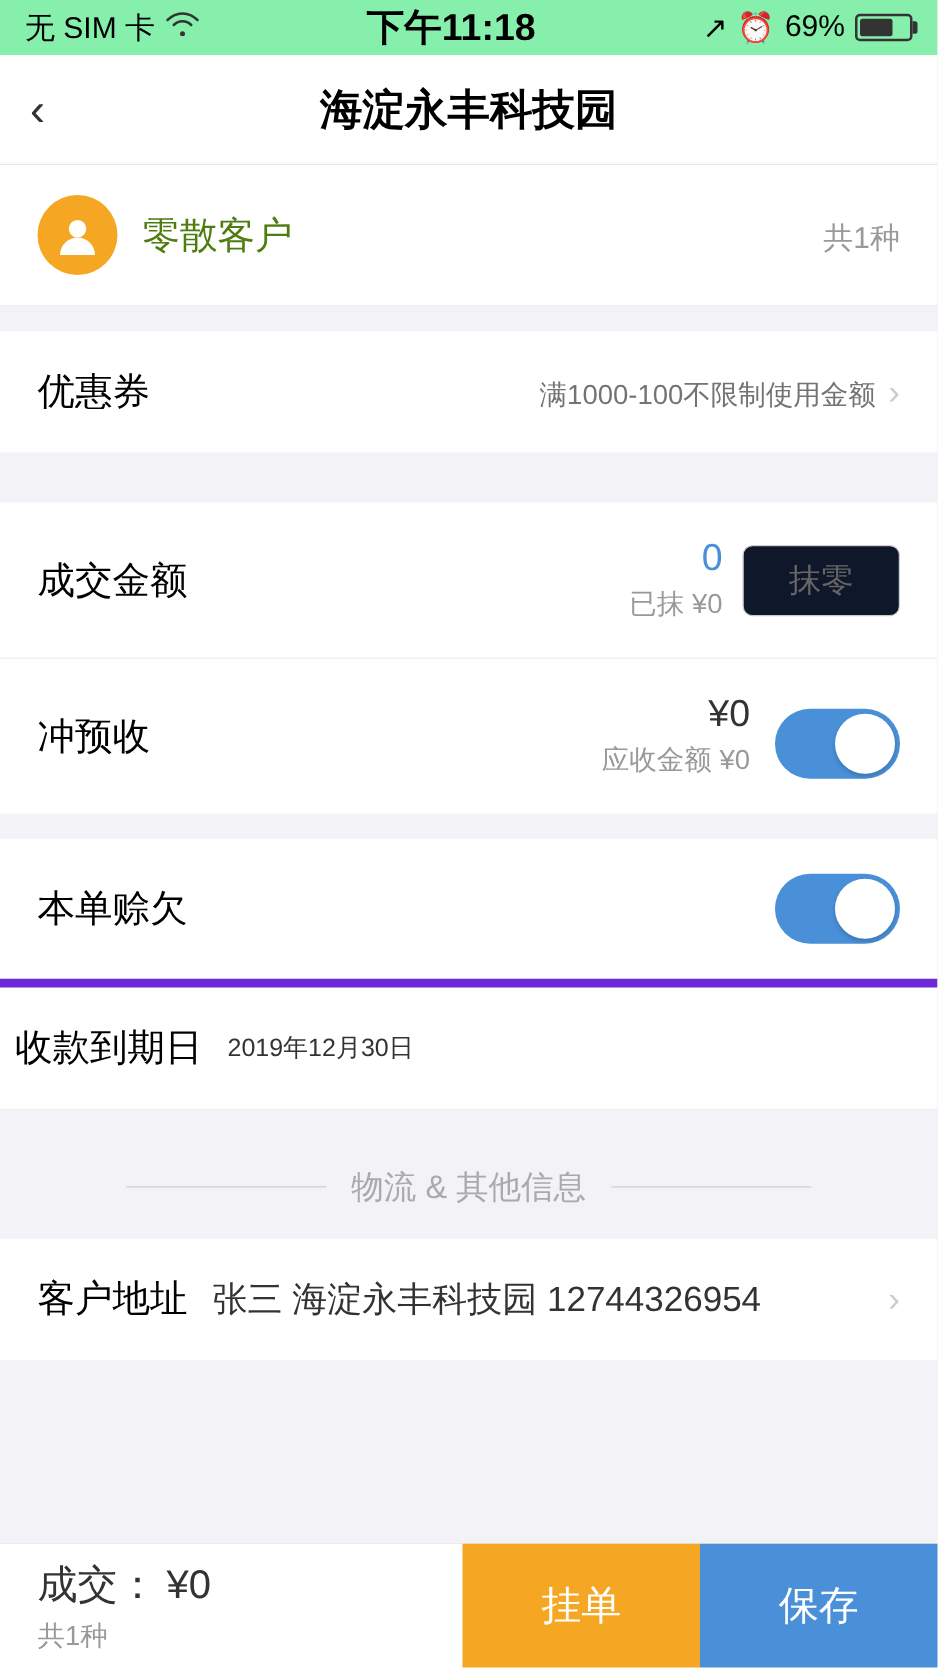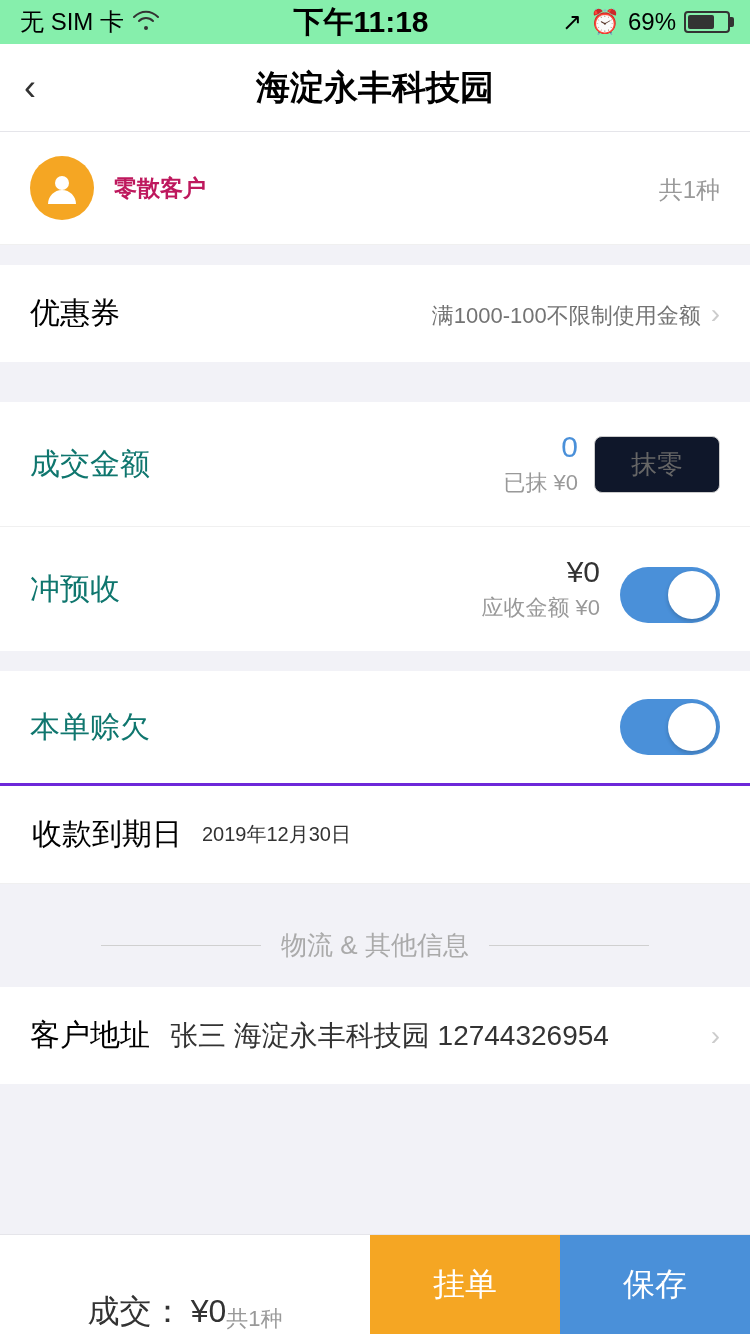--- a/index.html
+++ b/index.html
@@ -74,21 +74,21 @@
       justify-content: space-between;
       border-bottom: 1px solid #f0f0f0;
     }
     .customer-left { display: flex; align-items: center; gap: 20px; }
     .customer-avatar {
       width: 64px; height: 64px; border-radius: 50%;
       background: #f5a623;
       display: flex; align-items: center; justify-content: center;
       color: white; font-size: 32px;
     }
-    .customer-name { font-size: 23px; color: #be185d; font-weight: bold; }
+    .customer-name { font-size: 30px; color: #4d7c0f; }
     .customer-right { text-align: right; }
     .customer-total { font-size: 28px; color: #333; }
     .customer-count { font-size: 24px; color: #999; margin-top: 4px; }
 
     
     .coupon-row {
       background: #fff;
       padding: 28px 30px;
       display: flex;
       align-items: center;
@@ -110,21 +110,21 @@
       background: #fff;
     }
     .form-row {
       padding: 28px 30px;
       display: flex;
       align-items: center;
       justify-content: space-between;
       border-bottom: 1px solid #f0f0f0;
     }
     .form-row:last-child { border-bottom: none; }
-    .form-label { font-size: 30px; color: #0f766e; }
+    .form-label { font-size: 30px; color: #000000; }
     .form-right { display: flex; align-items: center; gap: 16px; text-align: right; }
     .form-value { font-size: 30px; color: #4a90d9; font-weight: 500; }
     .form-sub { font-size: 22px; color: #999; margin-top: 4px; }
 
     
     .round-btn {
       border: 1px solid #ccc; border-radius: 8px;
       padding: 10px 36px; font-size: 26px; color: #666;
       background: #0f172a; cursor: pointer;
       white-space: nowrap;
@@ -207,21 +207,21 @@
     .bottom-bar {
       position: fixed; bottom: 0; left: 0; width: 750px;
       height: 100px;
       display: flex;
       align-items: stretch;
       background: #fff;
       border-top: 1px solid #e5e5ea;
     }
     .bottom-info {
       flex: 1; padding: 0 30px;
-      display: flex; flex-direction: row; justify-content: center; align-items: flex-end;
+      display: flex; flex-direction: column; justify-content: center;
     }
     .bottom-deal { font-size: 26px; color: #333; }
     .bottom-deal span { font-size: 32px; font-weight: 500; }
     .bottom-count { font-size: 22px; color: #999; margin-top: 4px; }
     .bottom-btn {
       width: 190px; height: 100%;
       display: flex; align-items: center; justify-content: center;
       font-size: 32px; font-weight: 500; color: #fff; cursor: pointer;
       border: none; outline: none;
     }
@@ -322,21 +322,21 @@
 
   <div class="section-divider"></div>
 
   <div class="debt-row">
     <span class="form-label">本单赊欠</span>
     <div class="toggle">
       <div class="toggle-knob"></div>
     </div>
   </div>
 
-  <div class="due-row" style="background:#fff; padding: 28px 32px; border-top: 3px solid #6d28d9;">
+  <div class="due-row" style="background:#fff; padding: 28px 12px; border-top: 7px solid #6d28d9;">
     <span class="due-label">收款到期日</span>
     <span class="due-date">2019年12月30日</span>
   </div>
 
   <div class="section-divider"></div>
 
   <div class="logistics-header">
     <div class="logistics-title">
       <span>物流 &amp; 其他信息</span>
     </div>

